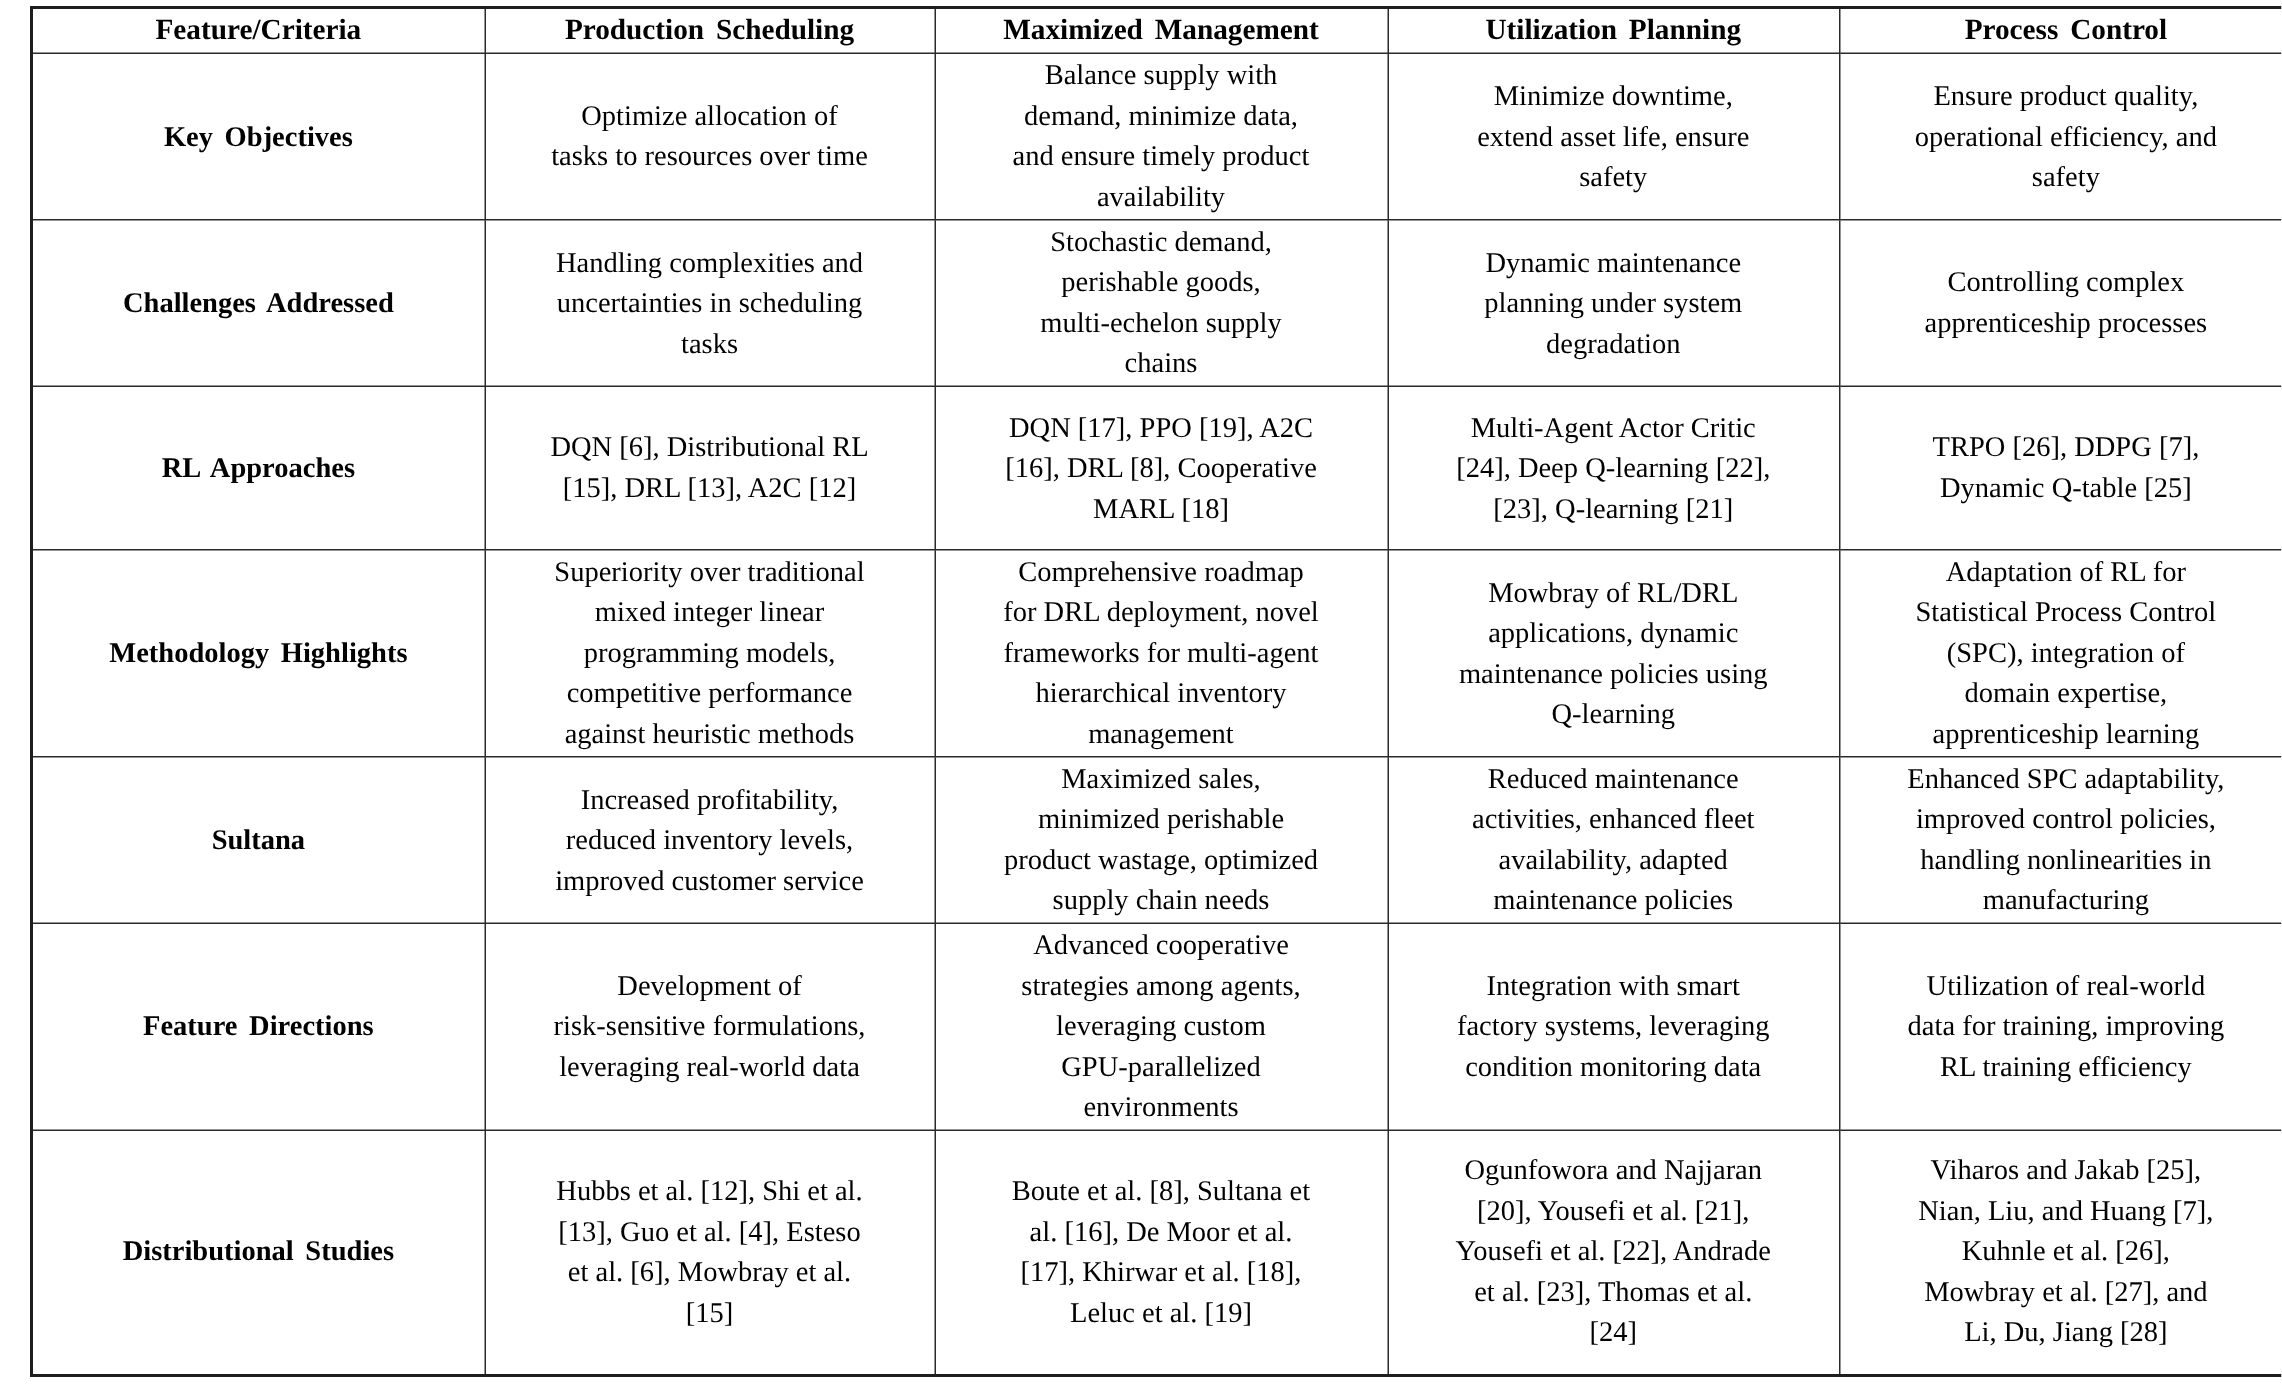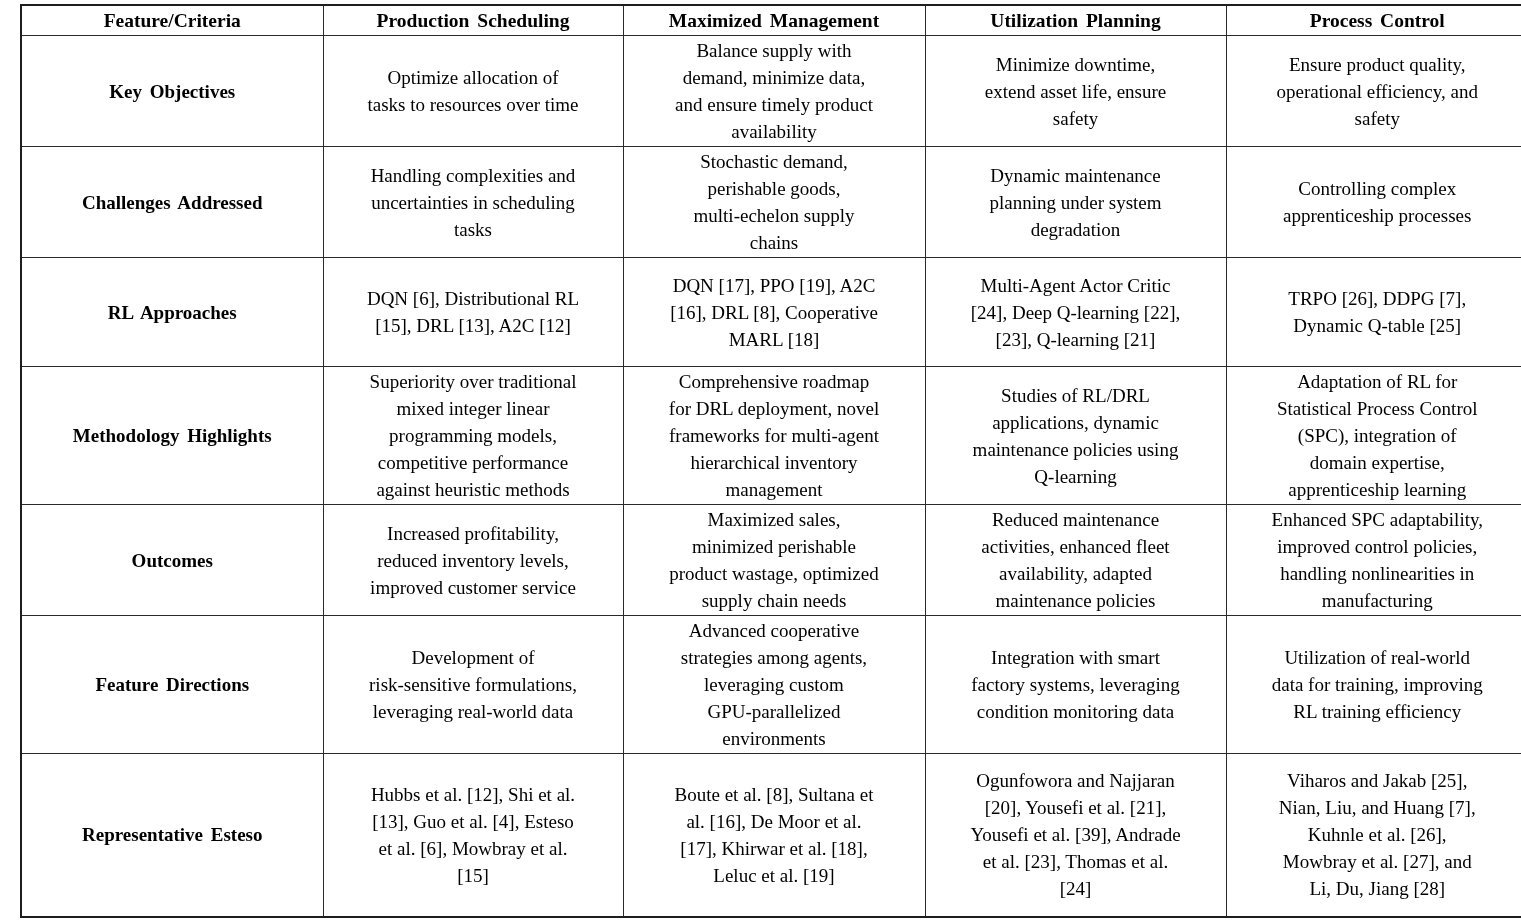--- a/index.html
+++ b/index.html
@@ -129,32 +129,32 @@
         <td class="cell-text">Superiority over traditional
 mixed integer linear
 programming models,
 competitive performance
 against heuristic methods</td>
         <td class="cell-text">Comprehensive roadmap
 for DRL deployment, novel
 frameworks for multi-agent
 hierarchical inventory
 management</td>
-        <td class="cell-text">Studies of RL/DRL
+        <td class="cell-text">Mowbray of RL/DRL
 applications, dynamic
 maintenance policies using
 Q-learning</td>
         <td class="cell-text">Adaptation of RL for
 Statistical Process Control
 (SPC), integration of
 domain expertise,
 apprenticeship learning</td>
       </tr>
       <tr class="r4">
-        <td class="row-label">Outcomes</td>
+        <td class="row-label">Sultana</td>
         <td class="cell-text">Increased profitability,
 reduced inventory levels,
 improved customer service</td>
         <td class="cell-text">Maximized sales,
 minimized perishable
 product wastage, optimized
 supply chain needs</td>
         <td class="cell-text">Reduced maintenance
 activities, enhanced fleet
 availability, adapted
@@ -175,32 +175,32 @@
 GPU-parallelized
 environments</td>
         <td class="cell-text">Integration with smart
 factory systems, leveraging
 condition monitoring data</td>
         <td class="cell-text">Utilization of real-world
 data for training, improving
 RL training efficiency</td>
       </tr>
       <tr class="r6">
-        <td class="row-label">Representative Esteso</td>
+        <td class="row-label">Distributional Studies</td>
         <td class="cell-text">Hubbs et al. [12], Shi et al.
 [13], Guo et al. [4], Esteso
 et al. [6], Mowbray et al.
 [15]</td>
         <td class="cell-text">Boute et al. [8], Sultana et
 al. [16], De Moor et al.
 [17], Khirwar et al. [18],
 Leluc et al. [19]</td>
         <td class="cell-text">Ogunfowora and Najjaran
 [20], Yousefi et al. [21],
-Yousefi et al. [39], Andrade
+Yousefi et al. [22], Andrade
 et al. [23], Thomas et al.
 [24]</td>
         <td class="cell-text">Viharos and Jakab [25],
 Nian, Liu, and Huang [7],
 Kuhnle et al. [26],
 Mowbray et al. [27], and
 Li, Du, Jiang [28]</td>
       </tr>
     </tbody>
   </table>

